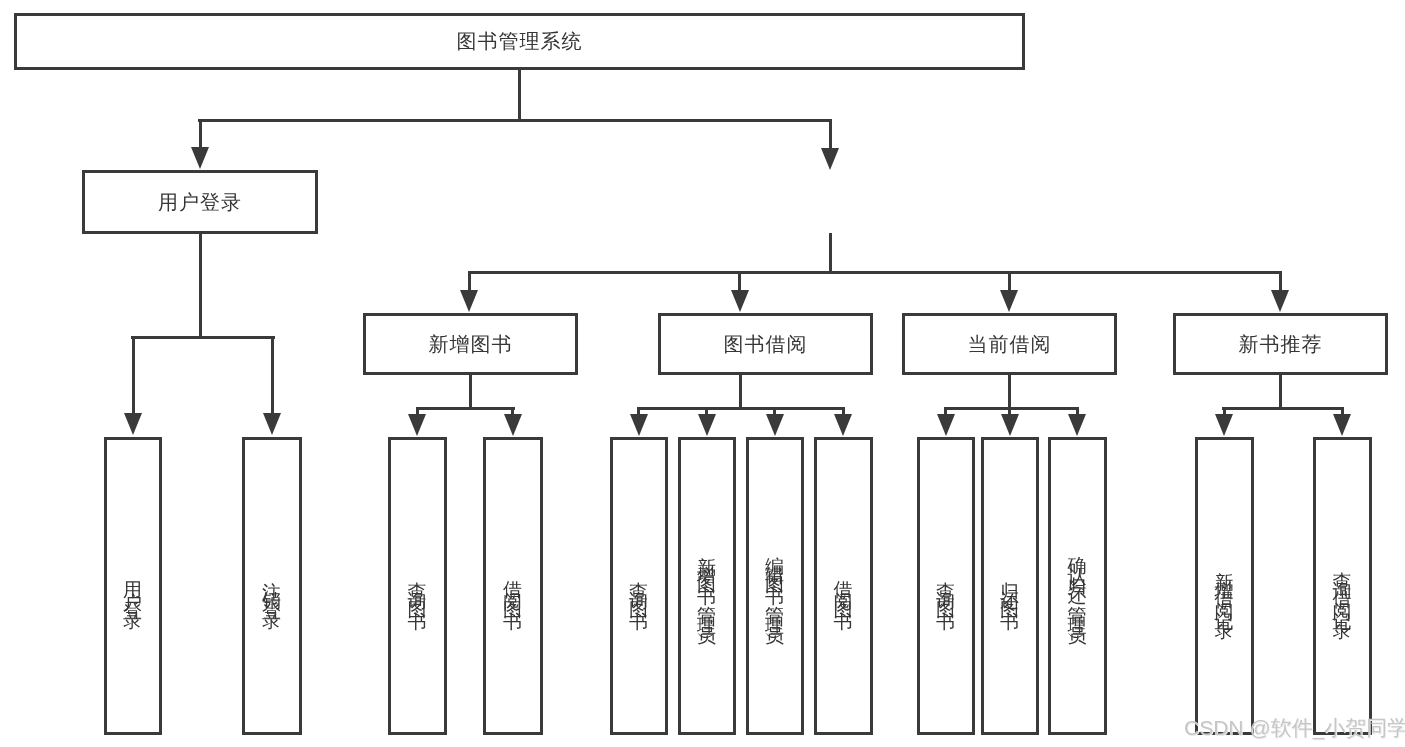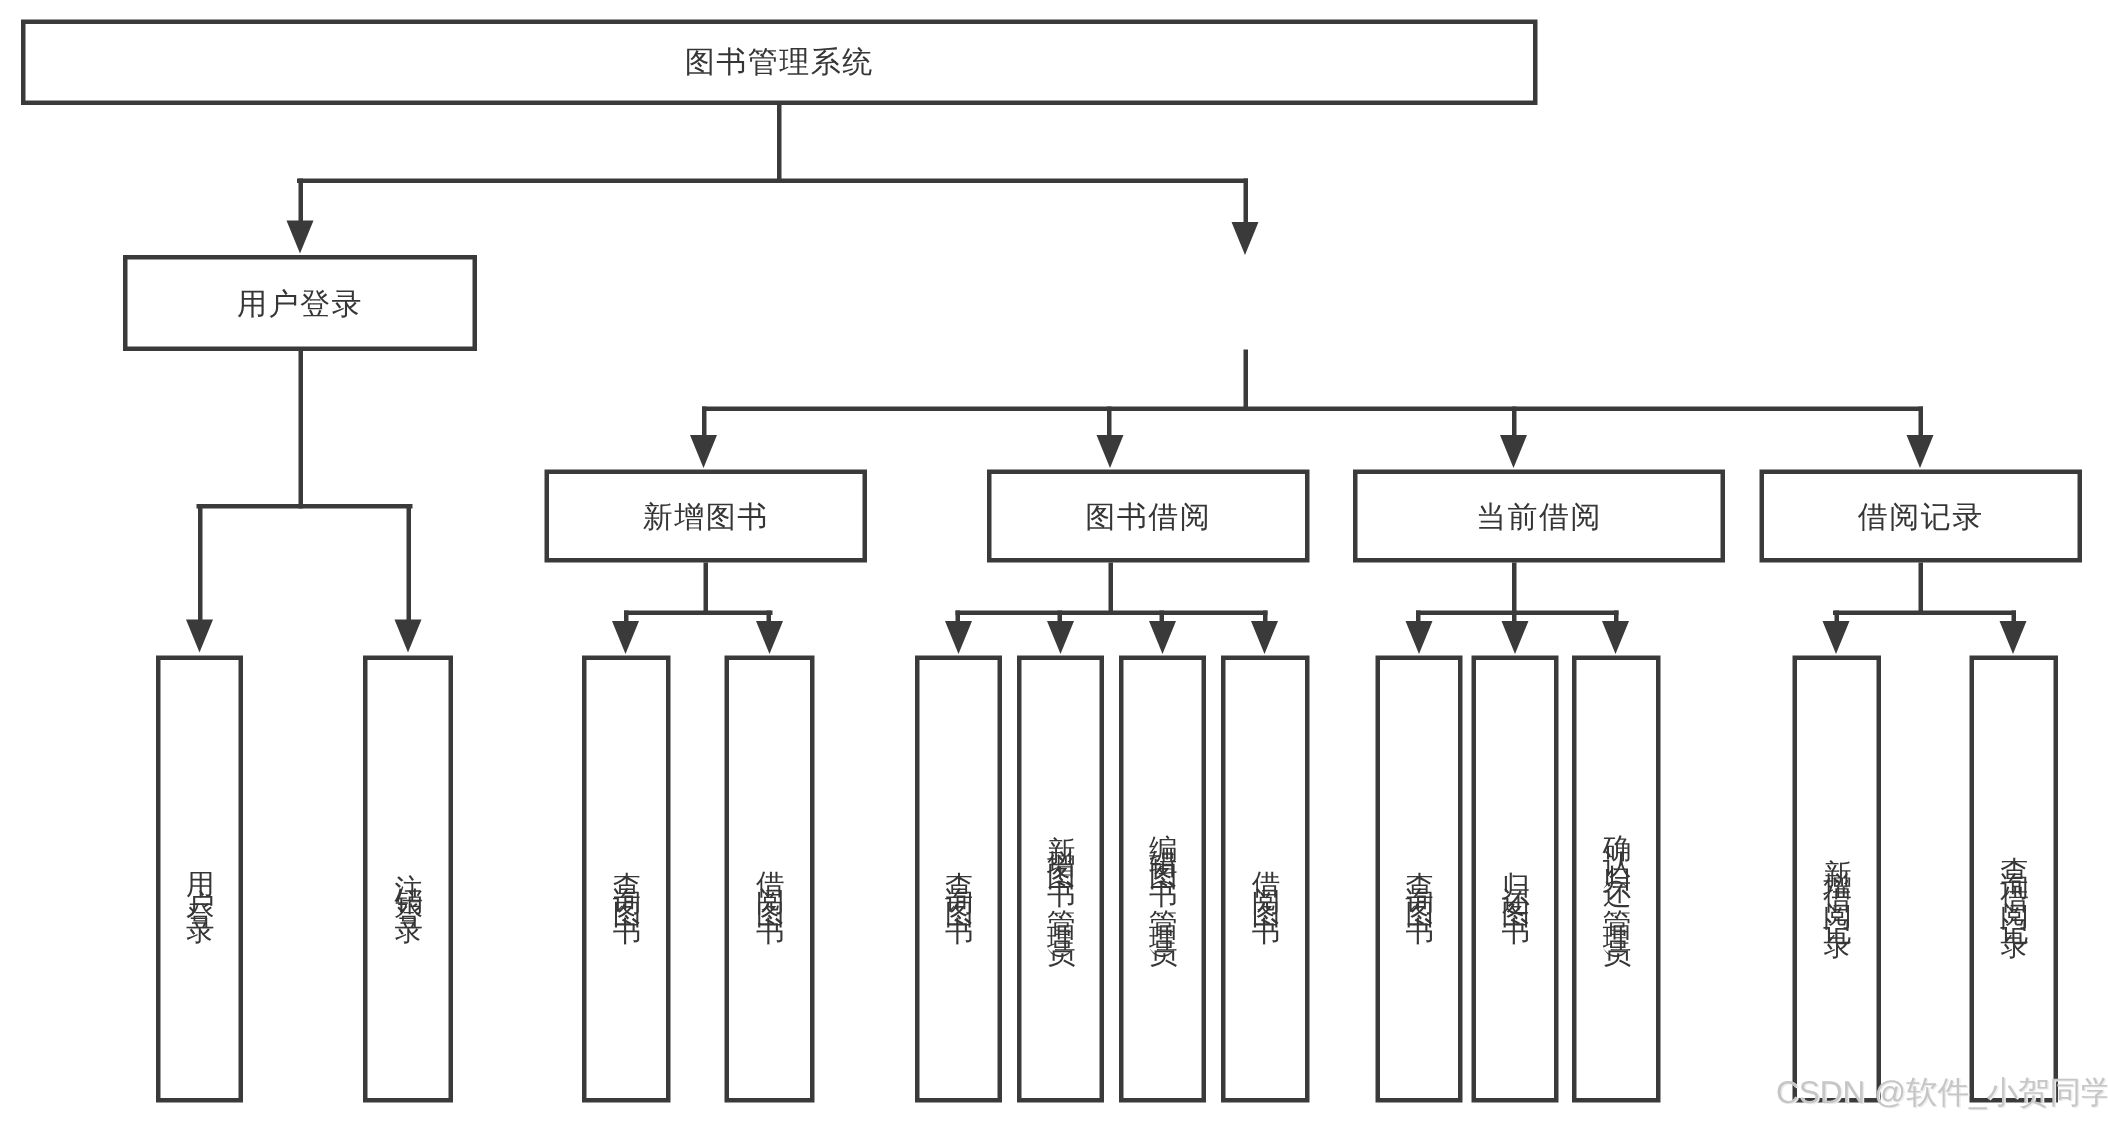--- a/index.html
+++ b/index.html
@@ -98,25 +98,25 @@
   <div class="ah" style="left:1000px;top:290px"></div>
   <div class="vl" style="left:1279px;top:271px;height:23px"></div>
   <div class="ah" style="left:1271px;top:290px"></div>
 
   <div class="node h" style="left:363px;top:313px;width:215px;height:62px">
     <span class="lbl">新增图书</span>
   </div>
   <div class="node h" style="left:658px;top:313px;width:215px;height:62px">
     <span class="lbl">图书借阅</span>
   </div>
-  <div class="node h" style="left:902px;top:313px;width:248px;height:62px">
+  <div class="node h" style="left:902px;top:313px;width:215px;height:62px">
     <span class="lbl">当前借阅</span>
   </div>
   <div class="node h" style="left:1173px;top:313px;width:215px;height:62px">
-    <span class="lbl">借阅记录</span>
+    <span class="lbl">新书推荐</span>
   </div>
 
   <div class="vl" style="left:469px;top:375px;height:35px"></div>
   <div class="hl" style="left:416px;top:407px;width:99px"></div>
   <div class="vl" style="left:416px;top:407px;height:12px"></div>
   <div class="ah" style="left:408px;top:414px"></div>
   <div class="vl" style="left:511px;top:407px;height:12px"></div>
   <div class="ah" style="left:504px;top:414px"></div>
 
   <div class="vl" style="left:739px;top:375px;height:35px"></div>

